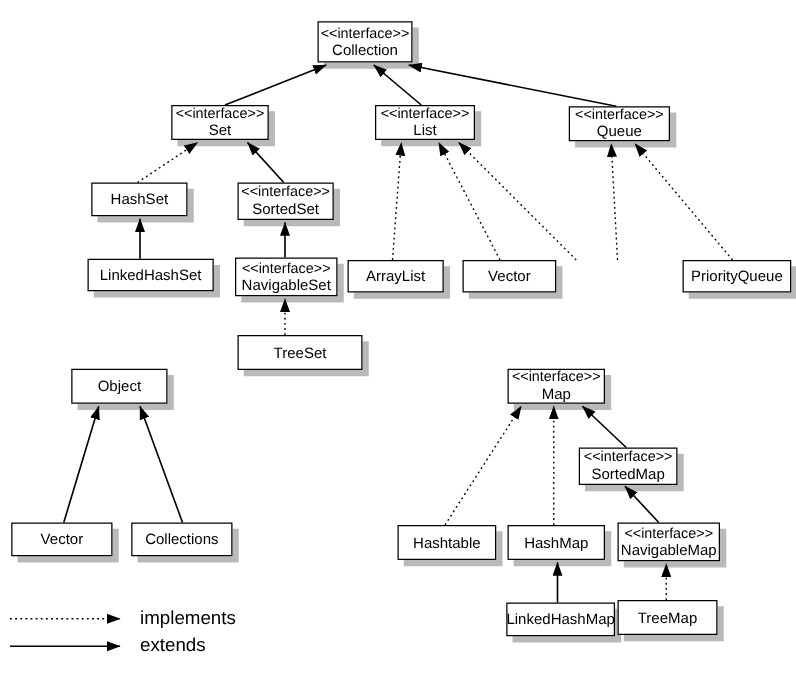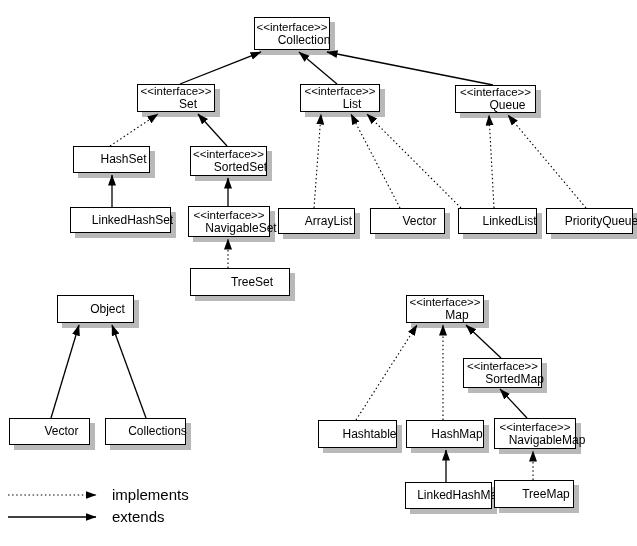--- a/index.html
+++ b/index.html
@@ -27,21 +27,21 @@
   .edge.implements{stroke-width:1.1;stroke-dasharray:1.5 2.6;}
   .node{
     position:absolute;z-index:1;box-sizing:border-box;
     background:var(--box-fill);
     border:1.5px solid var(--box-border);
     box-shadow:5px 5px 0 var(--box-shadow);
     display:flex;flex-direction:column;
     align-items:center;justify-content:center;
     text-align:center;white-space:nowrap;
   }
-  .node .nm{font-size:12px;line-height:13px;padding-left:24px;}
+  .node .nm{font-size:12px;line-height:13px;}
   .node .st{font-size:11.5px;line-height:13px;}
   .legend-label{
     position:absolute;z-index:1;
     font-size:15px;line-height:14px;
   }
 </style>
 </head>
 <body>
 
 <div class="stage">
@@ -116,23 +116,20 @@
   </div>
 
   <div class="node" style="left:278px;top:208px;width:77px;height:26px">
     <span class="nm">ArrayList</span>
   </div>
 
   <div class="node" style="left:370px;top:208px;width:75px;height:26px">
     <span class="nm">Vector</span>
   </div>
 
-  <div class="node" style="left:458px;top:208px;width:79px;height:26px">
-    <span class="nm">LinkedList</span>
-  </div>
 
   <div class="node" style="left:546px;top:208px;width:87px;height:26px">
     <span class="nm">PriorityQueue</span>
   </div>
 
   <div class="node" style="left:190px;top:268px;width:100px;height:28px">
     <span class="nm">TreeSet</span>
   </div>
 
   <div class="node" style="left:57px;top:295px;width:77px;height:28px">

